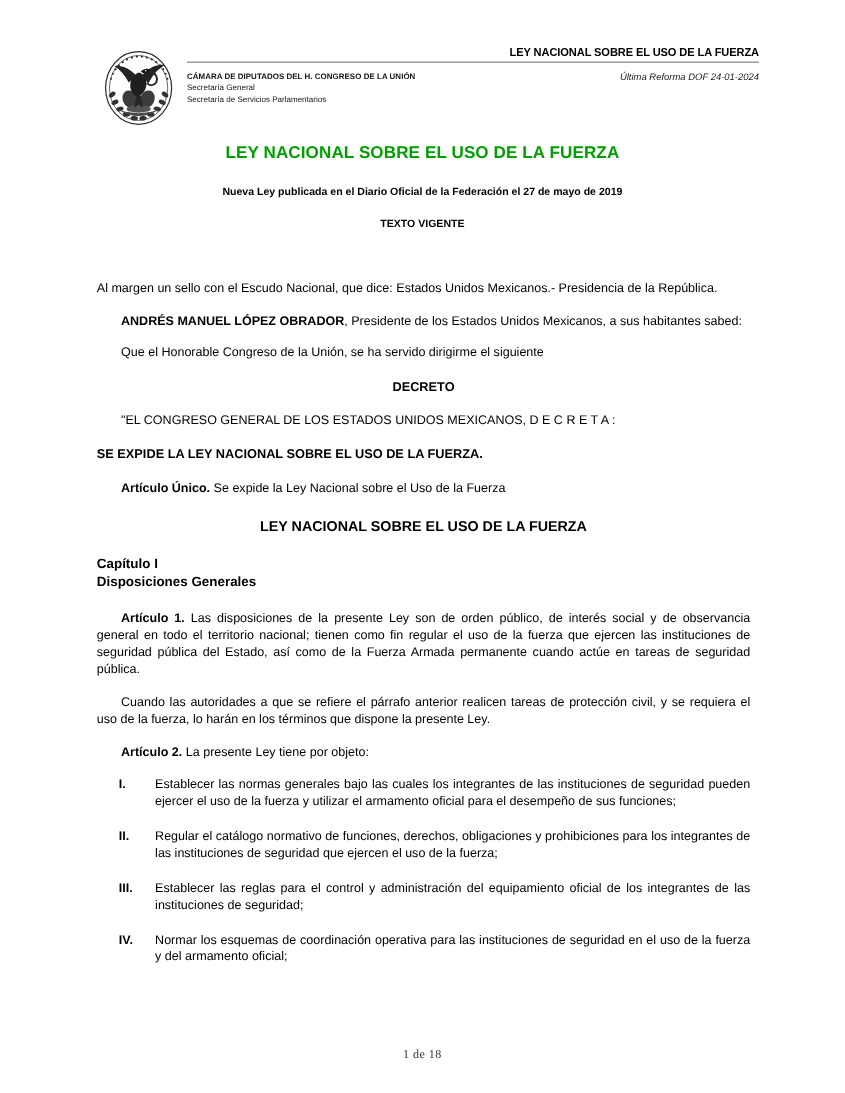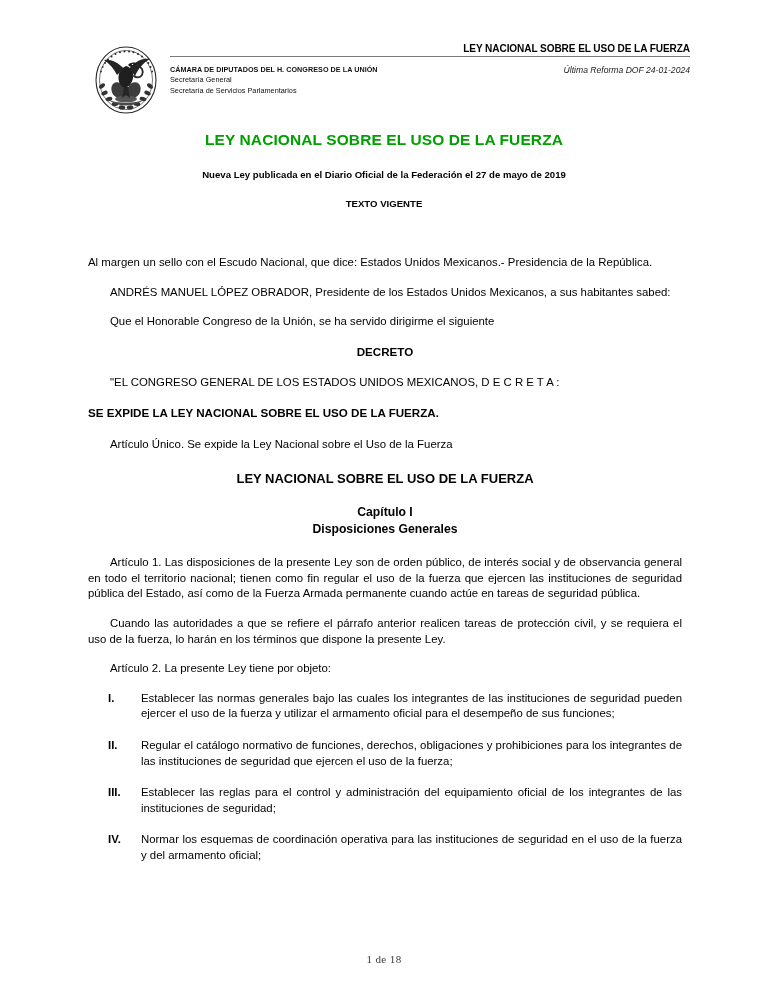--- a/index.html
+++ b/index.html
@@ -150,31 +150,30 @@
     margin: 0 0 14px 0;
     font-size: 11.4px;
     line-height: 15.6px;
     text-align: justify;
     text-justify: inter-word;
     color: #000;
   }
   p.para.indent {
     text-indent: 22px;
   }
-  .b { font-weight: normal; }
+  .b { font-weight: bold; }
   .law-heading {
     margin: 18px 0 16px 0;
     text-align: center;
     font-size: 13px;
     font-weight: bold;
     line-height: 18px;
   }
   .chapter-heading {
     margin: 0 0 18px 0;
-    text-align: center;
     font-size: 12.2px;
     font-weight: bold;
     line-height: 16.5px;
   }
   .decreto-heading {
     margin: 6px 0 16px 0;
     text-align: center;
     font-size: 11.6px;
     font-weight: bold;
     line-height: 15.6px;

